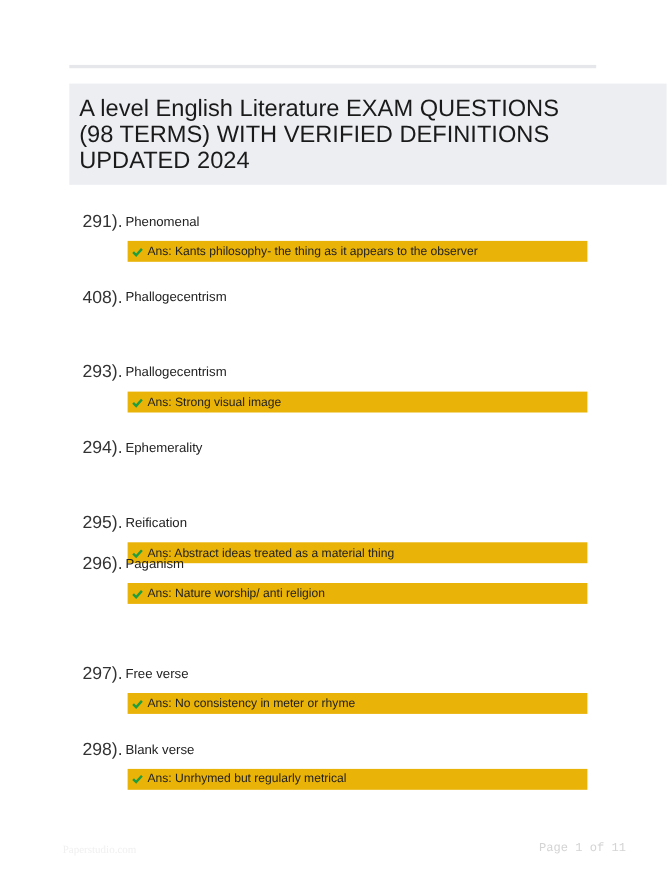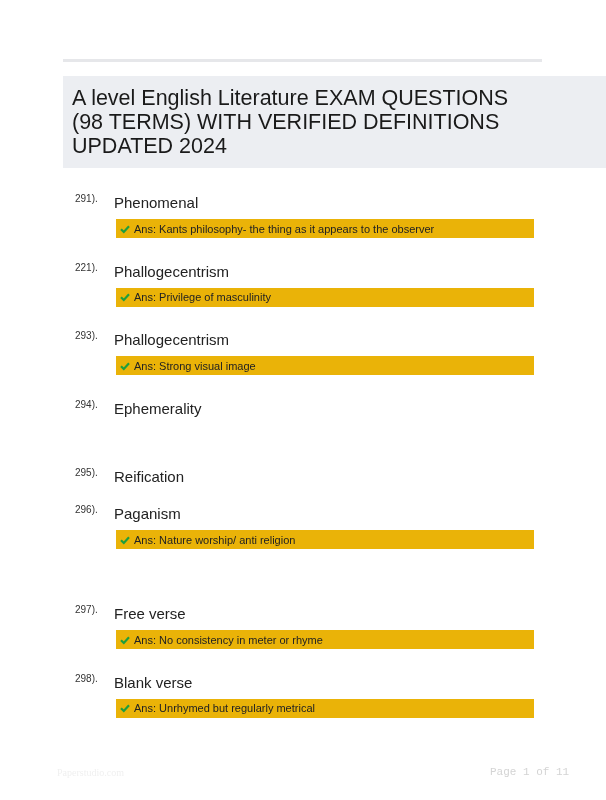--- a/index.html
+++ b/index.html
@@ -3,22 +3,22 @@
 <meta charset="utf-8">
 <style>
   html, body { margin: 0; padding: 0; background: #ffffff; }
   body { width: 606px; height: 800px; position: relative; overflow: hidden;
          font-family: "Liberation Sans", "DejaVu Sans", sans-serif; color: #222; }
   .top-rule { position: absolute; left: 63px; top: 59px; width: 479px; height: 3px; background: #e6e7ea; }
   .title-box { position: absolute; left: 63px; top: 76px; width: 572px; height: 92px; background: #eceef2; }
   .title { position: absolute; left: 9px; top: 10px; width: 466px; margin: 0;
            font-size: 21.5px; font-weight: normal; line-height: 24px; color: #1a1a1a; }
   .item { position: absolute; left: 0; width: 606px; height: 60px; }
-  .num { position: absolute; left: 75px; top: 0; font-size: 10px; color: #333; }
-  .term { position: absolute; left: 114px; top: 1px; font-size: 15px; color: #222; }
+  .num { position: absolute; left: 75px; top: 0; font-size: 16px; color: #333; }
+  .term { position: absolute; left: 114px; top: 1px; font-size: 12px; color: #222; }
   .ans { position: absolute; left: 116px; top: 26px; width: 418px; height: 19px; background: #eab308;
          display: flex; align-items: center; }
   .check { width: 10px; height: 10px; margin-left: 4px; margin-right: 4px; display: inline-block; }
   .ans-text { font-size: 11px; color: #222; }
   .footer-left { position: absolute; left: 57px; top: 767px; font-size: 10px; color: #f0f0f0;
                  font-family: "Liberation Serif", serif; }
   .footer-right { position: absolute; left: 490px; top: 766px; font-size: 11px; color: #d4d4d4;
                   font-family: Liberation Mono, monospace; }
 </style>
 </head>
@@ -36,28 +36,22 @@
     <span class="term">Phenomenal</span>
     <div class="ans">
       <svg class="check" viewBox="0 0 10 10">
           <path d="M1 5.2 L3.8 8 L9 2.2" fill="none" stroke="#1e9e3e" stroke-width="2.2"></path>
         </svg>
       <span class="ans-text">Ans: Kants philosophy- the thing as it appears to the observer</span>
     </div>
   </div>
 
   <div class="item" style="top:261.5px">
-    <span class="num">221).</span>
+    <span class="num">408).</span>
     <span class="term">Phallogecentrism</span>
-    <div class="ans">
-      <svg class="check" viewBox="0 0 10 10">
-          <path d="M1 5.2 L3.8 8 L9 2.2" fill="none" stroke="#1e9e3e" stroke-width="2.2"></path>
-        </svg>
-      <span class="ans-text">Ans: Privilege of masculinity</span>
-    </div>
   </div>
 
   <div class="item" style="top:330px">
     <span class="num">293).</span>
     <span class="term">Phallogecentrism</span>
     <div class="ans">
       <svg class="check" viewBox="0 0 10 10">
           <path d="M1 5.2 L3.8 8 L9 2.2" fill="none" stroke="#1e9e3e" stroke-width="2.2"></path>
         </svg>
       <span class="ans-text">Ans: Strong visual image</span>
@@ -65,20 +59,26 @@
   </div>
 
   <div class="item" style="top:398.5px">
     <span class="num">294).</span>
     <span class="term">Ephemerality</span>
   </div>
 
   <div class="item" style="top:467px">
     <span class="num">295).</span>
     <span class="term">Reification</span>
+    <div class="ans">
+      <svg class="check" viewBox="0 0 10 10">
+          <path d="M1 5.2 L3.8 8 L9 2.2" fill="none" stroke="#1e9e3e" stroke-width="2.2"></path>
+        </svg>
+      <span class="ans-text">Ans: Abstract ideas treated as a material thing</span>
+    </div>
   </div>
 
   <div class="item" style="top:504px">
     <span class="num">296).</span>
     <span class="term">Paganism</span>
     <div class="ans">
       <svg class="check" viewBox="0 0 10 10">
           <path d="M1 5.2 L3.8 8 L9 2.2" fill="none" stroke="#1e9e3e" stroke-width="2.2"></path>
         </svg>
       <span class="ans-text">Ans: Nature worship/ anti religion</span>

